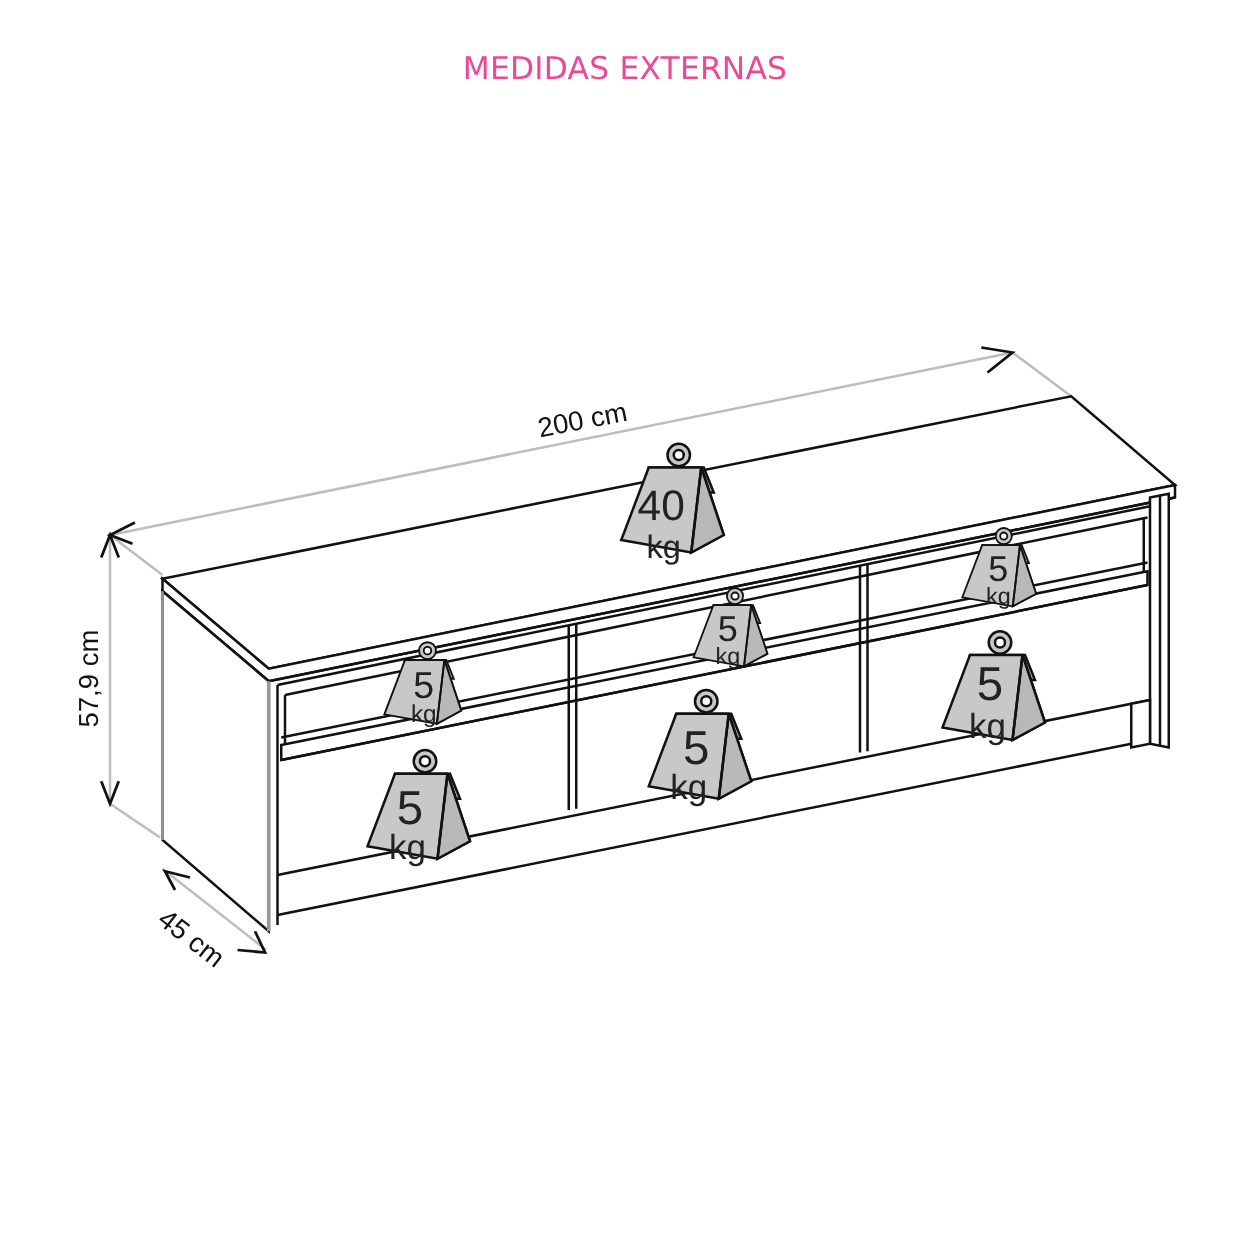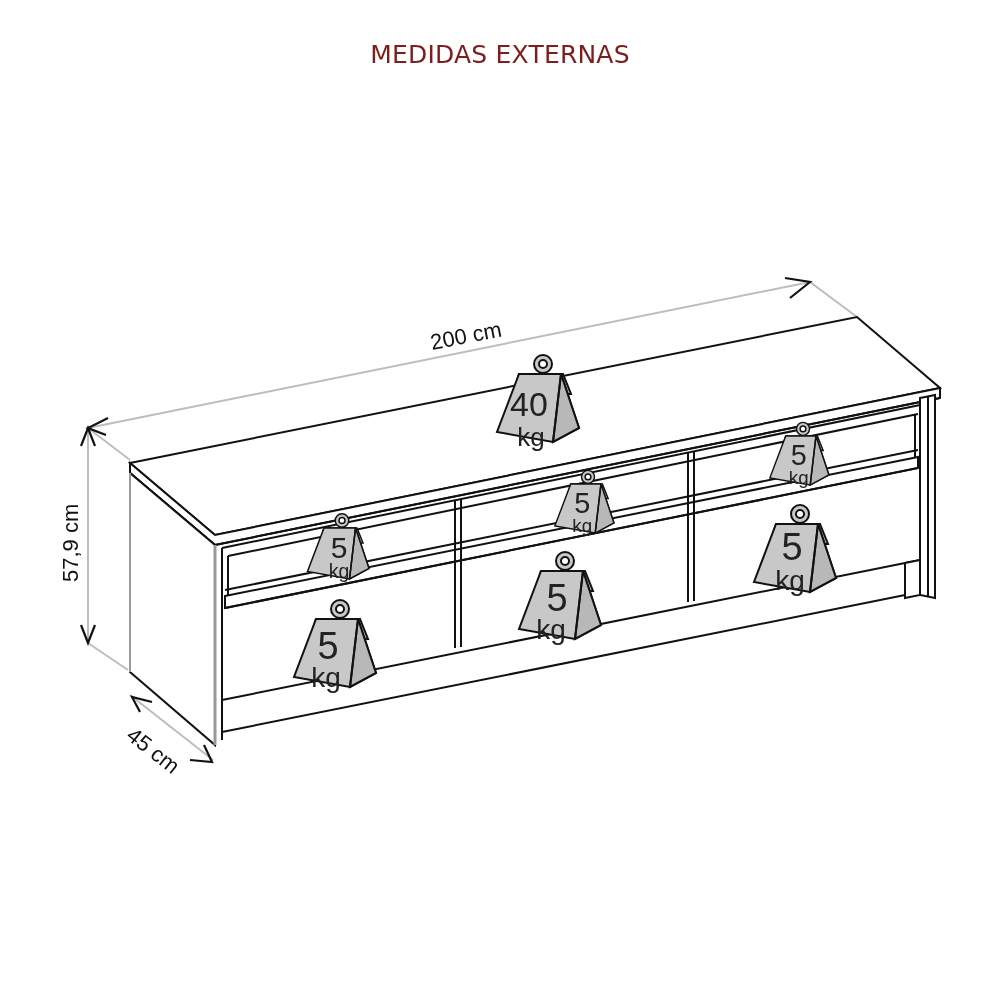--- a/index.html
+++ b/index.html
@@ -1,17 +1,17 @@
 <!DOCTYPE html>
 <html><head>
 <meta charset="utf-8">
 <style>
   html, body { margin:0; padding:0; background:#ffffff; }
   body { width:1000px; height:1000px; position:relative; overflow:hidden; font-family:"Liberation Sans", sans-serif; }
-  .title { position:absolute; top:40px; left:0; width:1000px; text-align:center; font-size:25px; font-weight:500; letter-spacing:0.2px; color:#7f1d1d; font-family:"DejaVu Sans", sans-serif; }
+  .title { position:absolute; top:40px; left:0; width:1000px; text-align:center; font-size:25px; font-weight:500; letter-spacing:0.2px; color:#ec4899; font-family:"DejaVu Sans", sans-serif; }
   svg { position:absolute; left:0; top:0; }
   .dimtxt { font-family:"Liberation Sans", sans-serif; font-size:22px; fill:#111; }
   .wtxt { font-family:"Liberation Sans", sans-serif; fill:#222; }
 </style>
 </head>
 <body>
 
 <div class="title">MEDIDAS EXTERNAS</div>
 
 <svg width="1000" height="1000" viewBox="0 0 1000 1000">

